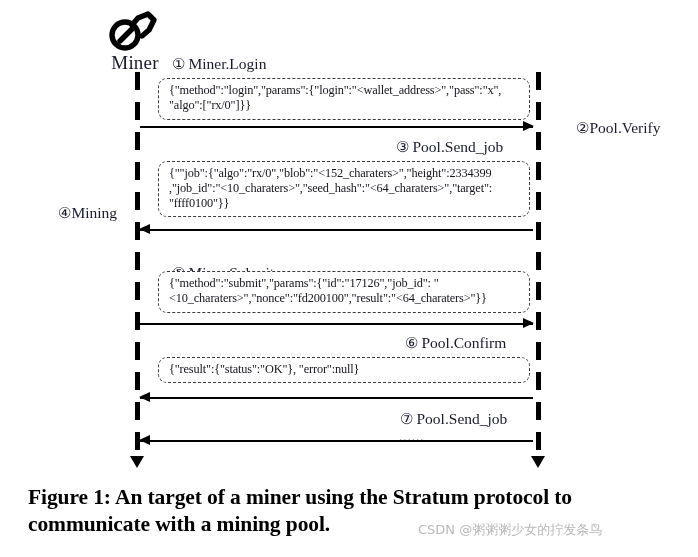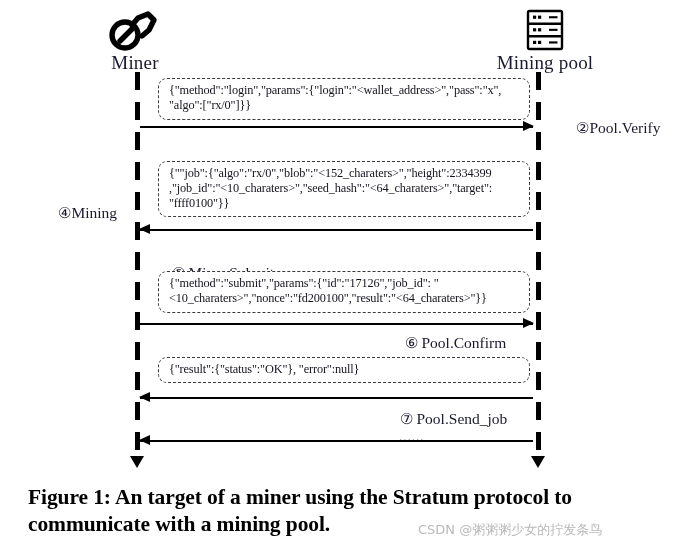--- a/index.html
+++ b/index.html
@@ -174,59 +174,42 @@
         <g fill="none" stroke="#000" stroke-width="5.4" stroke-linecap="round" stroke-linejoin="round">
           <circle cx="21" cy="27" r="13"></circle>
           <path d="M28 17 L34 10 L44 6 L50 12 L45 22 L38 28"></path>
           <path d="M16 33 L29 20"></path>
         </g>
       </svg>
     </span>
     <span class="actor-label">Miner</span>
   </div>
 
-  <div class="actor" id="actor-pool">
-    <span class="actor-icon">
-      <svg width="46" height="44" viewBox="0 0 46 44" xmlns="http://www.w3.org/2000/svg">
-        <g stroke="#000" stroke-width="2.4" fill="none">
-          <rect x="6" y="3" width="34" height="38" rx="1.5"></rect>
-          <line x1="6" y1="15.7" x2="40" y2="15.7"></line>
-          <line x1="6" y1="28.3" x2="40" y2="28.3"></line>
-        </g>
-        <g fill="#000">
-          <rect x="11" y="7.6" width="3.2" height="3.2"></rect>
-          <rect x="16" y="7.6" width="3.2" height="3.2"></rect>
-          <rect x="27" y="8.2" width="8.5" height="2.1"></rect>
-          <rect x="11" y="20.2" width="3.2" height="3.2"></rect>
-          <rect x="16" y="20.2" width="3.2" height="3.2"></rect>
-          <rect x="27" y="20.8" width="8.5" height="2.1"></rect>
-          <rect x="11" y="32.8" width="3.2" height="3.2"></rect>
-          <rect x="16" y="32.8" width="3.2" height="3.2"></rect>
-          <rect x="27" y="33.4" width="8.5" height="2.1"></rect>
-        </g>
-      </svg>
-    </span>
-    <span class="actor-label">Mining pool</span>
-  </div>
 
   <div class="lifeline" id="lifeline-miner"></div>
   <div class="lifeline-arrowhead" id="lifeline-arrow-miner"></div>
   <div class="lifeline" id="lifeline-pool"></div>
   <div class="lifeline-arrowhead" id="lifeline-arrow-pool"></div>
 
+  <div class="msg-label" style="left:172px; top:55px;">
+    <span class="circ-num">①</span><span class="txt">Miner.Login</span>
+  </div>
   <div class="payload" style="left:158px; top:78px; width:372px; height:42px;">{"method":"login","params":{"login":"&lt;wallet_address&gt;","pass":"x", "algo":["rx/0"]}}</div>
   <div class="msg-arrow right" style="top:121px;">
     <span class="shaft"></span>
     <span class="head"></span>
   </div>
 
   <div class="side-label" style="left:576px; top:119px;">
     <span class="circ-num">②</span><span class="txt">Pool.Verify</span>
   </div>
 
+  <div class="msg-label" style="left:396px; top:138px;">
+    <span class="circ-num">③</span><span class="txt">Pool.Send_job</span>
+  </div>
   <div class="payload" style="left:158px; top:161px; width:372px; height:56px;">{""job":{"algo":"rx/0","blob":"&lt;152_charaters&gt;","height":2334399 ,"job_id":"&lt;10_charaters&gt;","seed_hash":"&lt;64_charaters&gt;","target": "ffff0100"}}</div>
   <div class="msg-arrow left" style="top:224px;">
     <span class="shaft"></span>
     <span class="head"></span>
   </div>
 
   <div class="side-label" style="left:58px; top:204px;">
     <span class="circ-num">④</span><span class="txt">Mining</span>
   </div>
 

